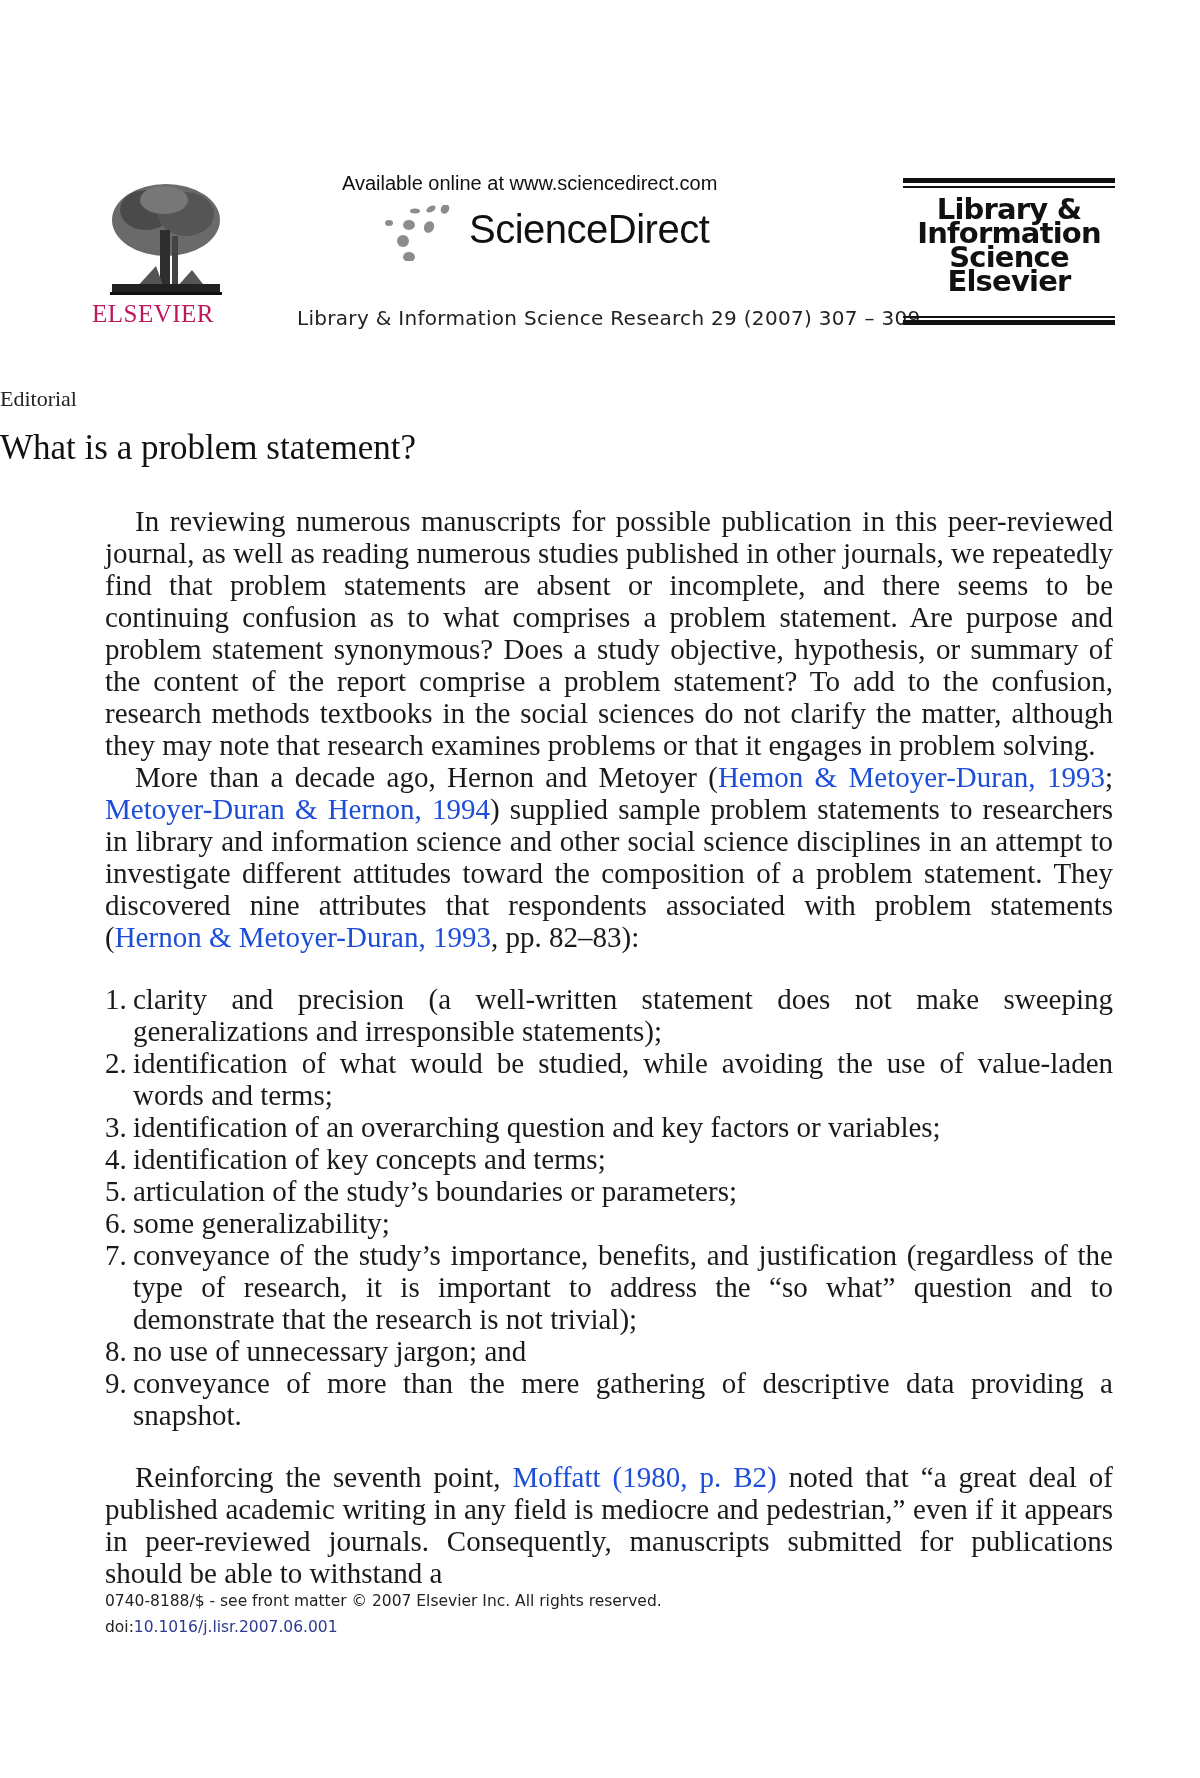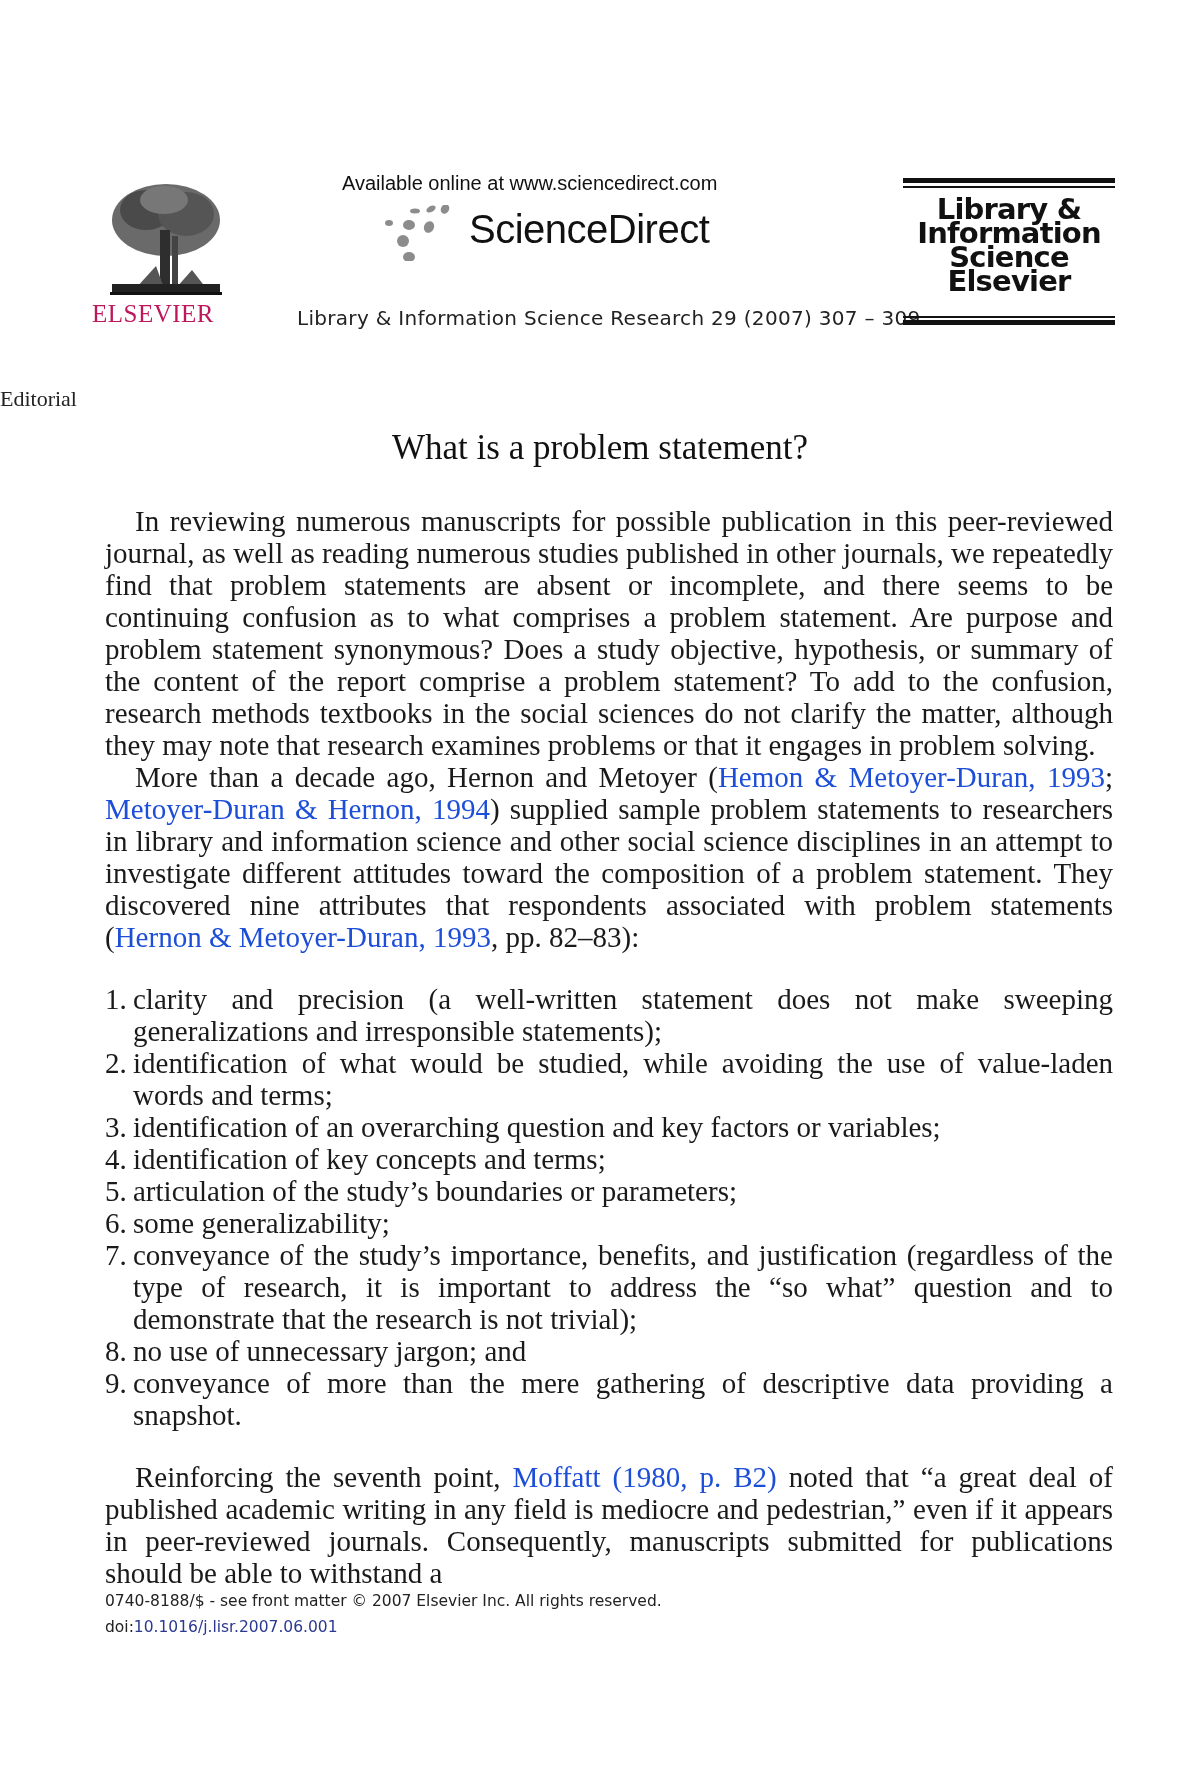--- a/index.html
+++ b/index.html
@@ -124,21 +124,21 @@
       left: 0; top: 386px;
       width: 1200px;
       text-align: left;
       font-size: 22px;
       color: #222;
     }
     .article-title {
       position: absolute;
       left: 0; top: 428px;
       width: 1200px;
-      text-align: center;
+      text-align: left;
       font-size: 35px;
       color: #111;
     }
 
     
     .body-text {
       position: absolute;
       left: 105px; top: 505px;
       width: 1008px;
       font-family: "Liberation Serif", serif;

